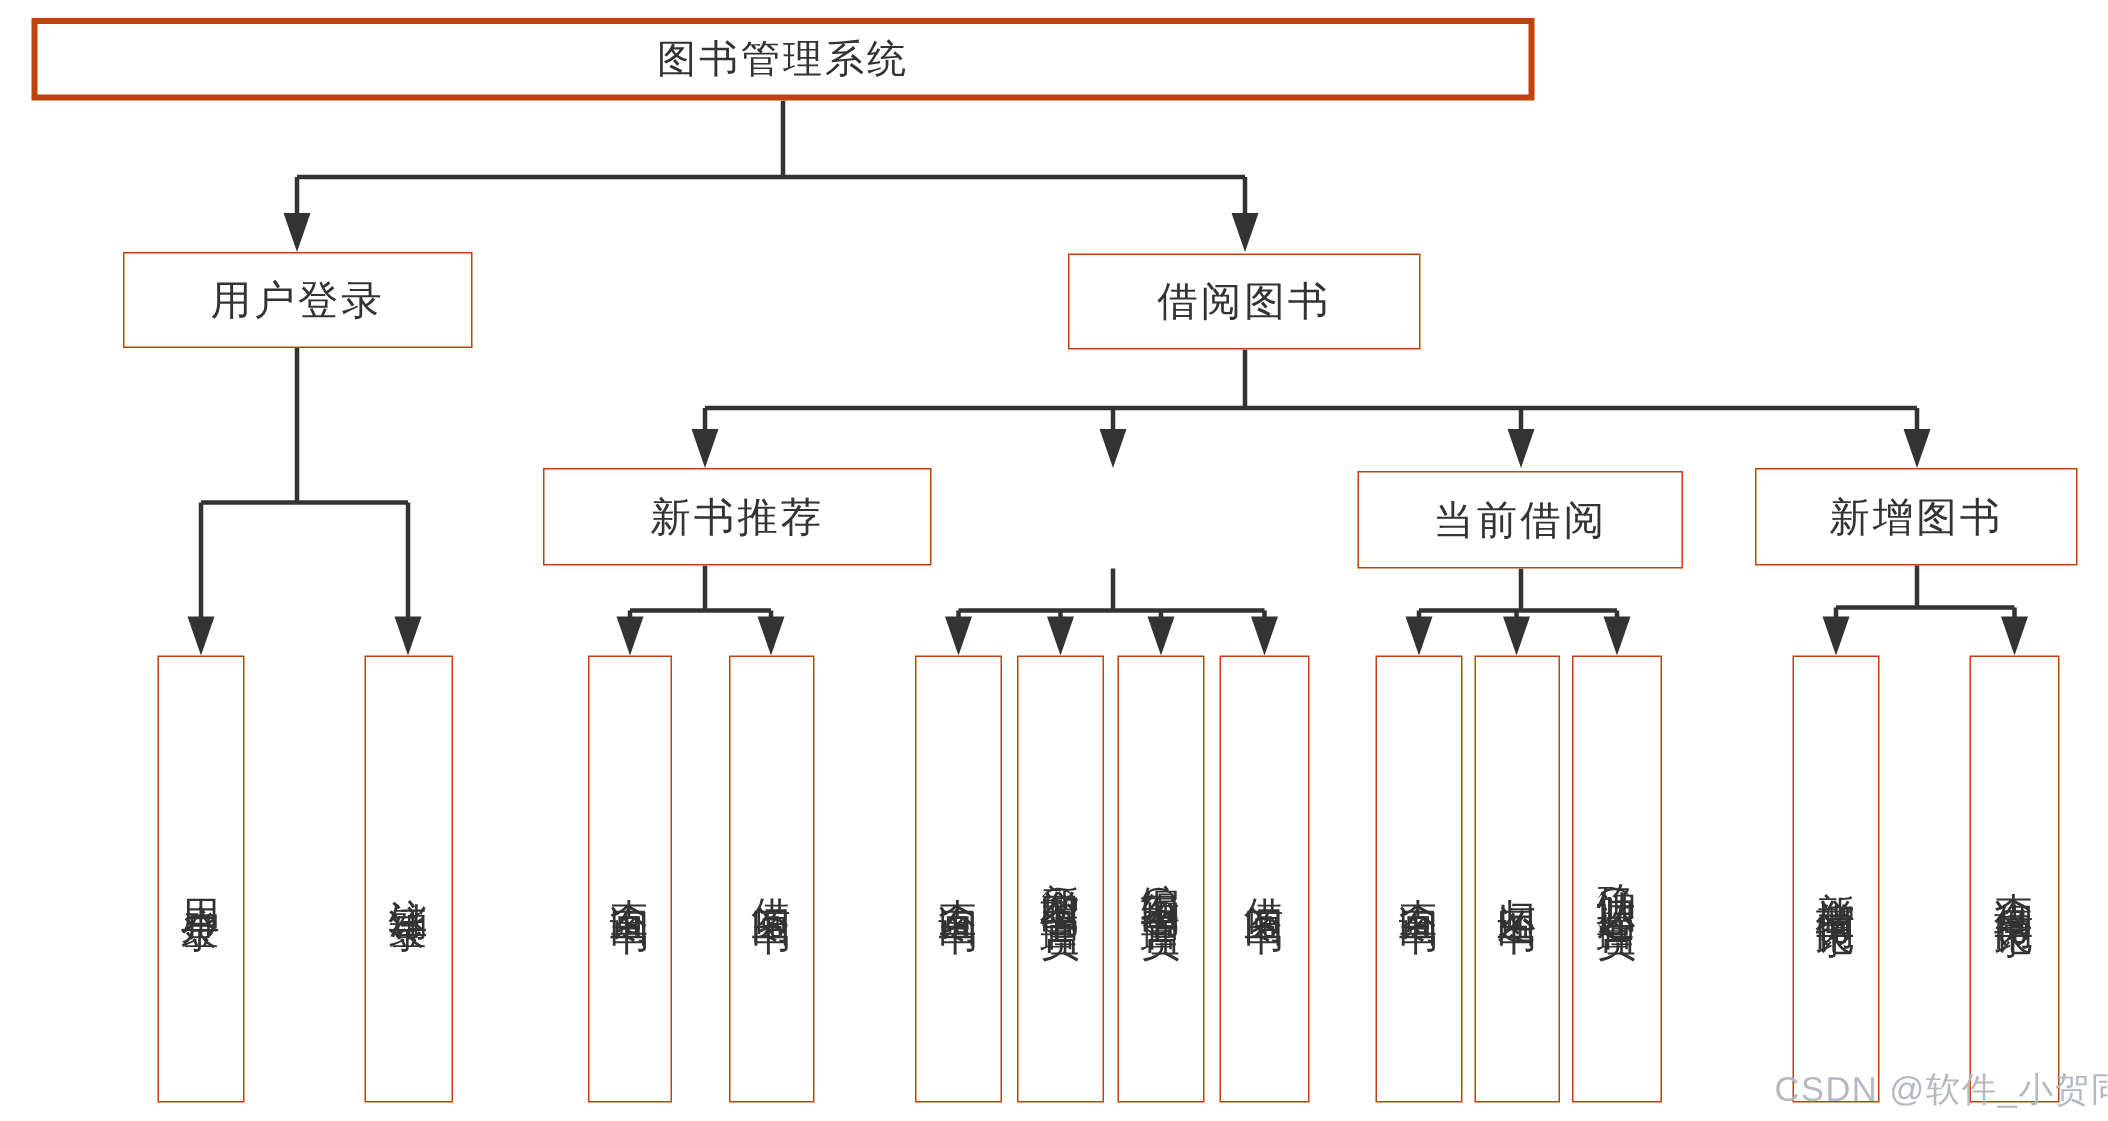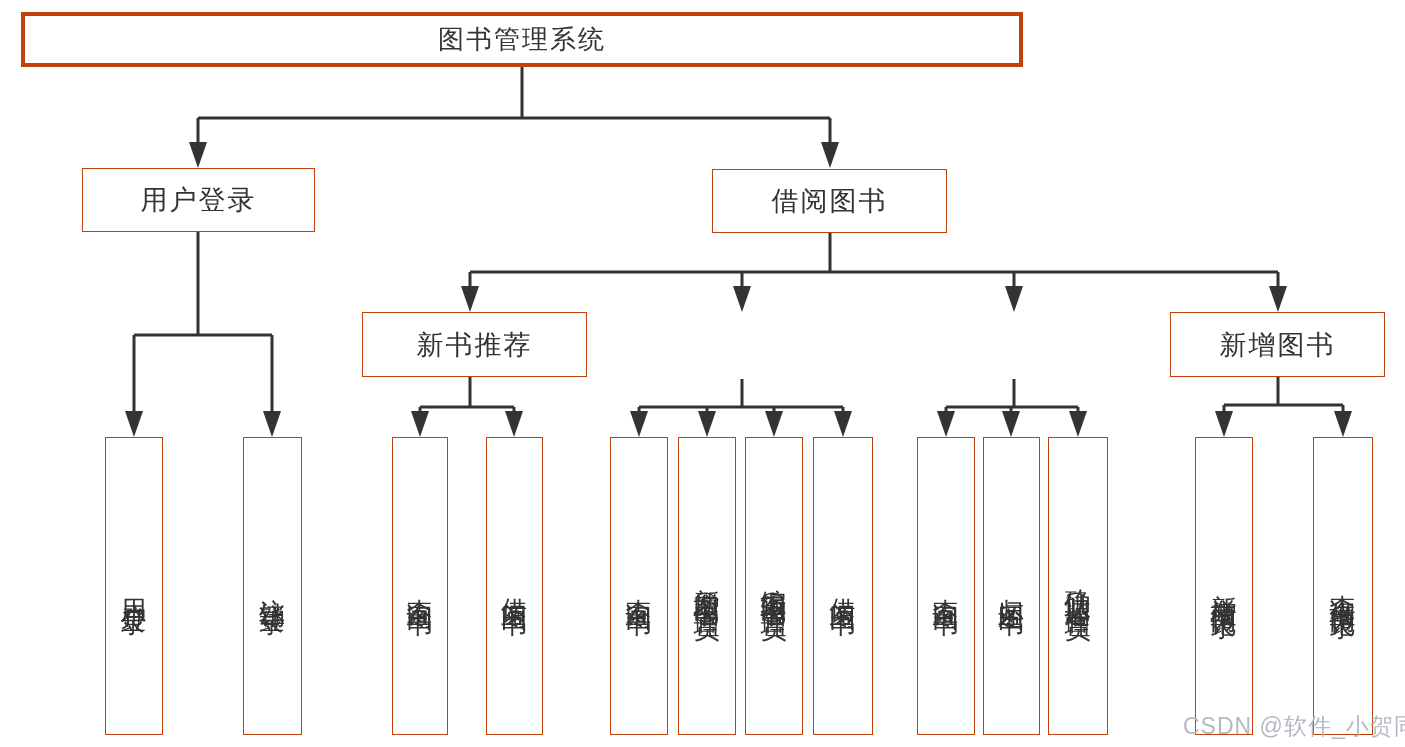--- a/index.html
+++ b/index.html
@@ -67,21 +67,22 @@
       <polygon points="1215,411 1233,411 1224,437"></polygon>
       <polygon points="1334,411 1352,411 1343,437"></polygon>
     </g>
   </svg>
 
   <div class="node root" style="left:21px;top:12px;width:1002px;height:55px">图书管理系统</div>
 
   <div class="node" style="left:82px;top:168px;width:233px;height:64px">用户登录</div>
   <div class="node" style="left:712px;top:169px;width:235px;height:64px">借阅图书</div>
 
-  <div class="node" style="left:362px;top:312px;width:225px;height:65px">新书推荐</div>
+  <div class="node" style="left:362px;top:312px;width:259px;height:65px">新书推荐</div>
+  <div class="node" style="left:905px;top:314px;width:217px;height:65px">当前借阅</div>
   <div class="node" style="left:1170px;top:312px;width:215px;height:65px">新增图书</div>
 
   <div class="node v" style="left:105px;top:437px;width:58px;height:298px">用户登录</div>
   <div class="node v" style="left:243px;top:437px;width:59px;height:298px">注销登录</div>
 
   <div class="node v" style="left:392px;top:437px;width:56px;height:298px">查询图书</div>
   <div class="node v" style="left:486px;top:437px;width:57px;height:298px">借阅图书</div>
 
   <div class="node v" style="left:610px;top:437px;width:58px;height:298px">查询图书</div>
   <div class="node v" style="left:678px;top:437px;width:58px;height:298px">新增图书（管理员）</div>

